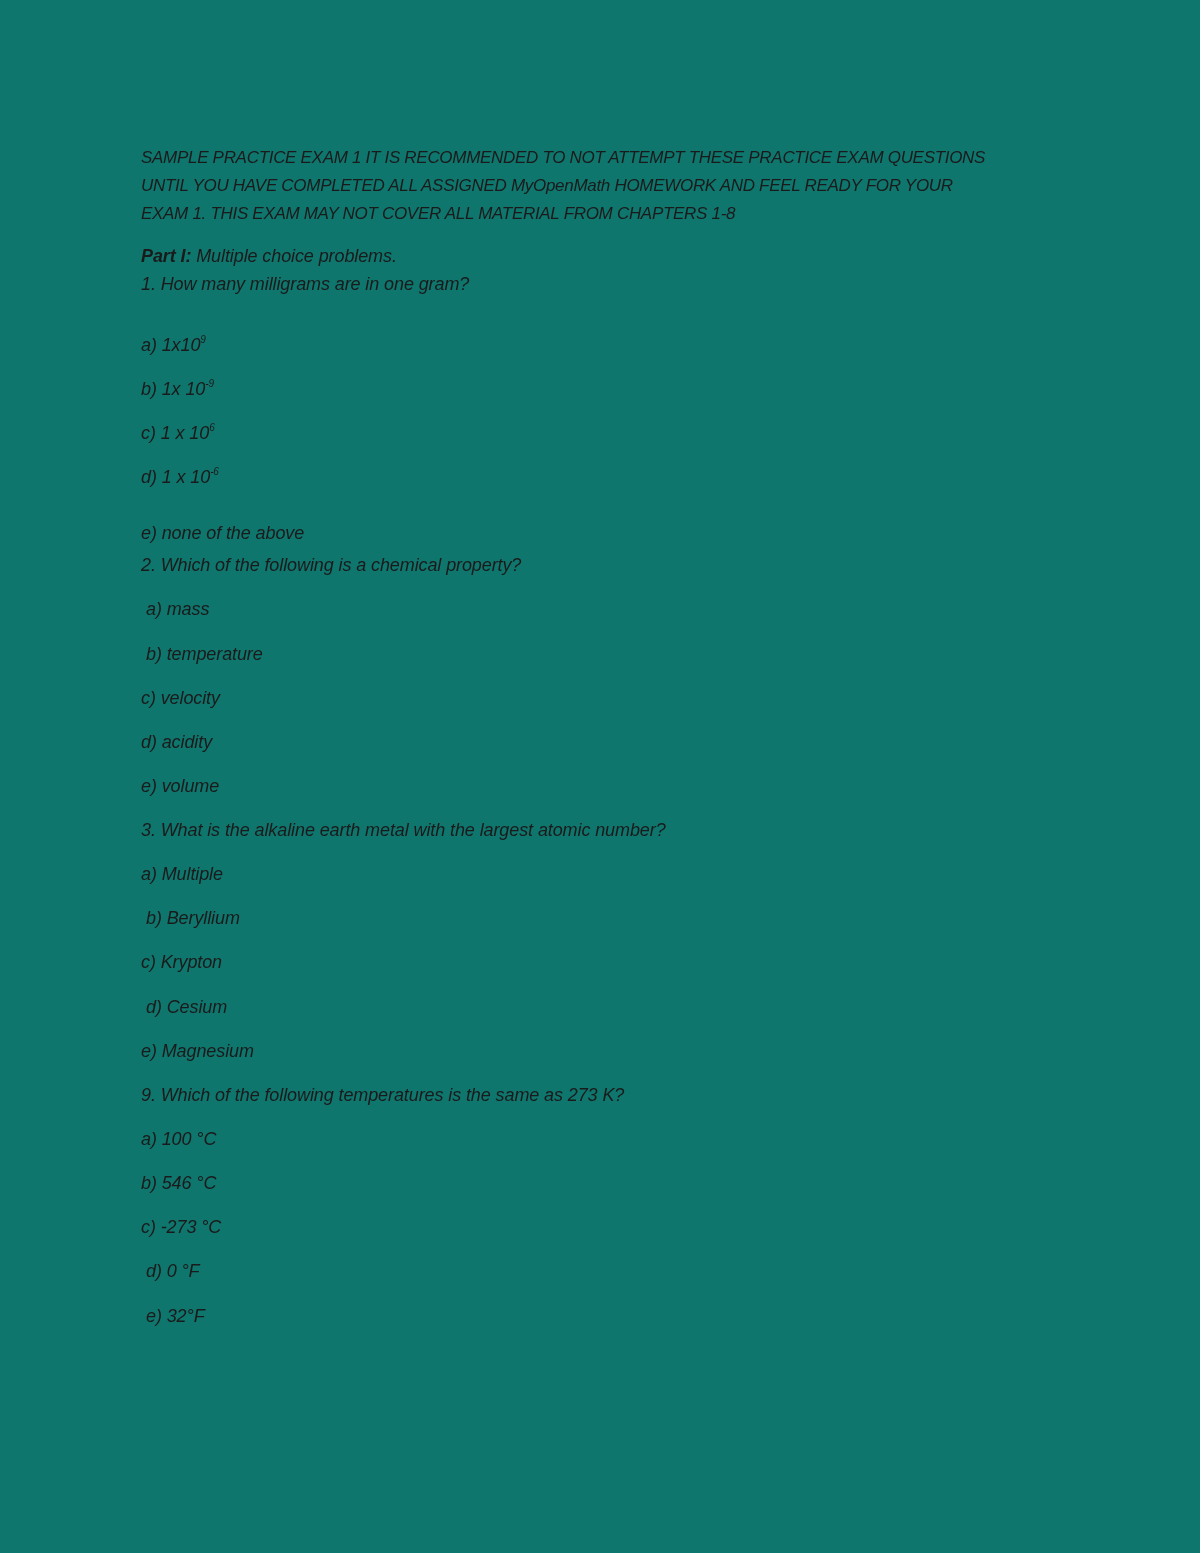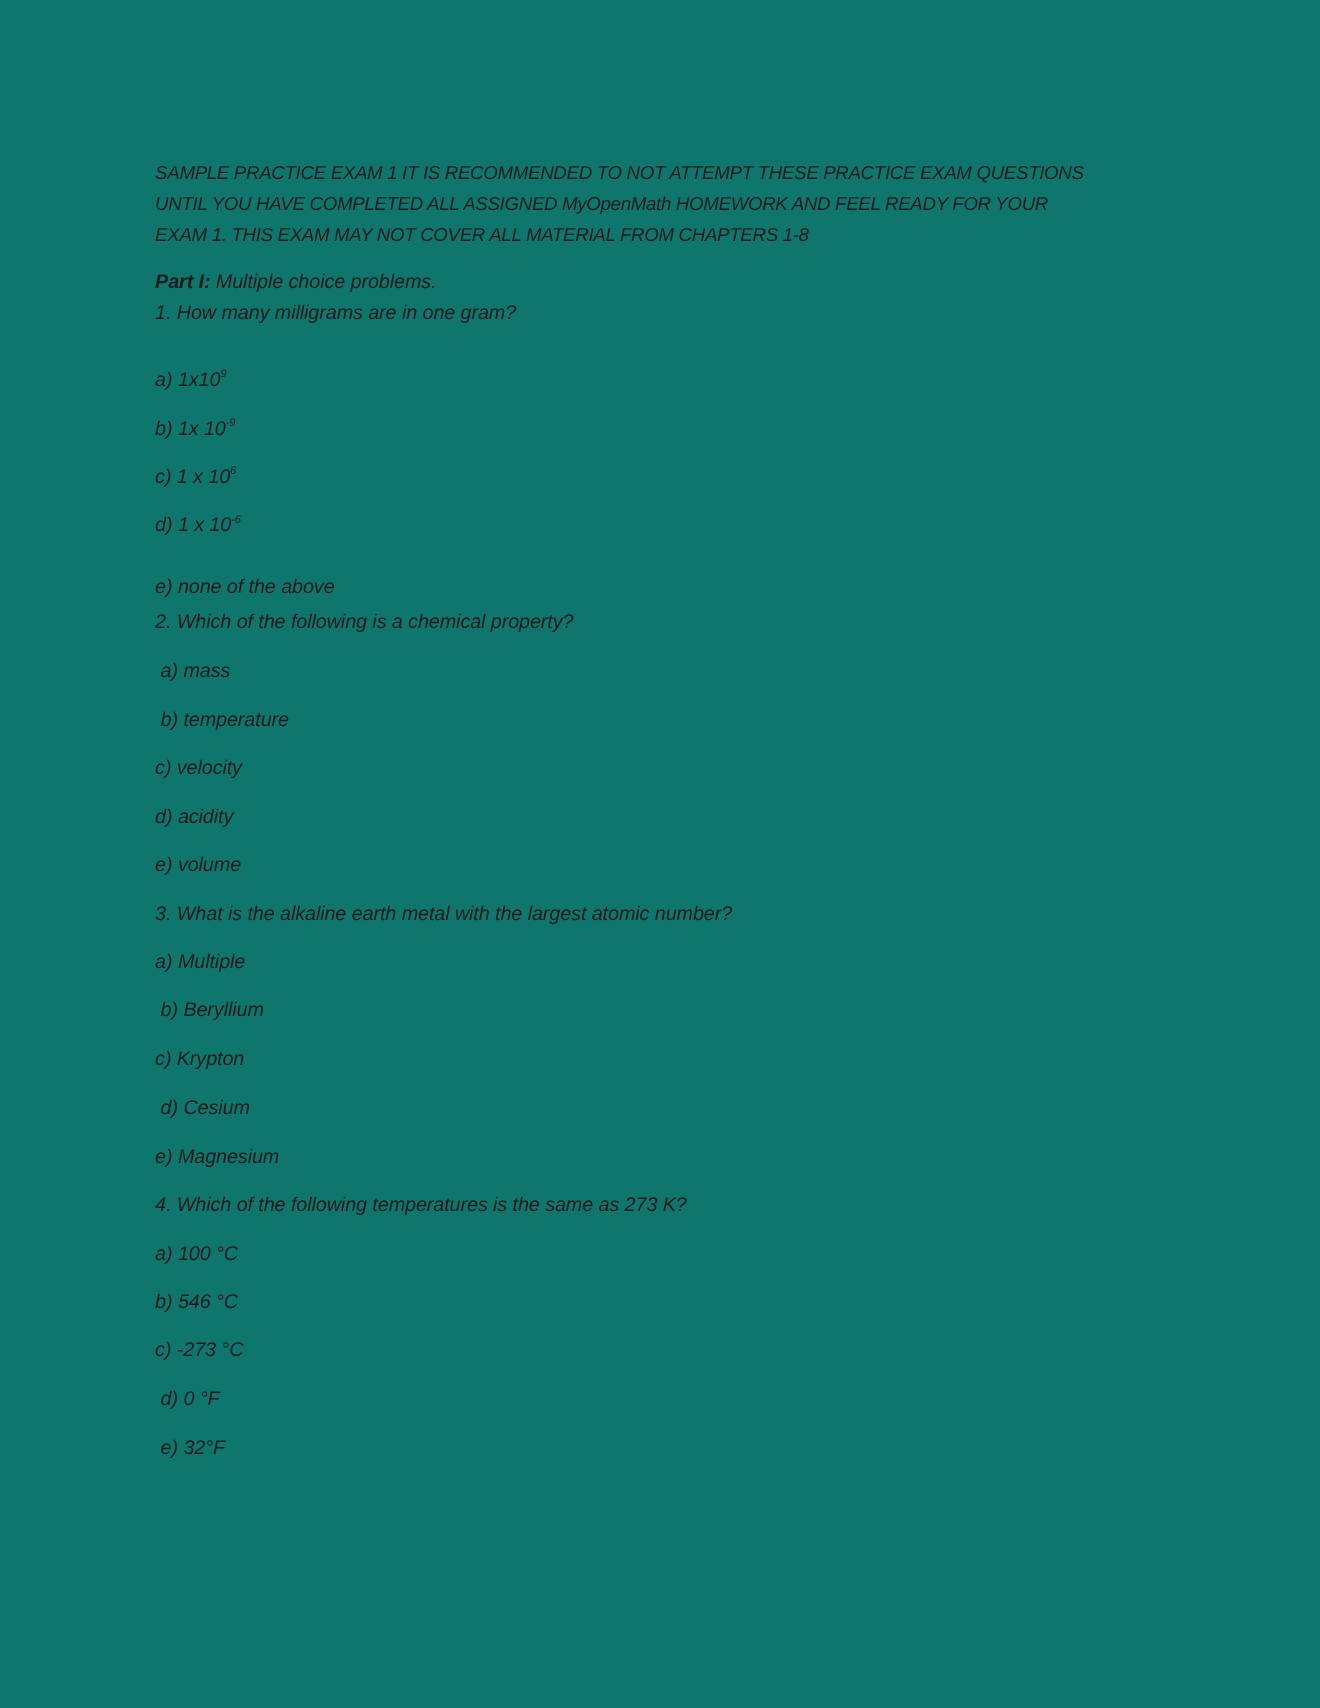--- a/index.html
+++ b/index.html
@@ -49,20 +49,20 @@
   <div class="line" style="top:730px;">d) acidity</div>
   <div class="line" style="top:774px;">e) volume</div>
 
   <div class="line" style="top:818px;">3. What is the alkaline earth metal with the largest atomic number?</div>
   <div class="line" style="top:862px;">a) Multiple</div>
   <div class="line indent" style="top:906px;">b) Beryllium</div>
   <div class="line" style="top:950px;">c) Krypton</div>
   <div class="line indent" style="top:995px;">d) Cesium</div>
   <div class="line" style="top:1039px;">e) Magnesium</div>
 
-  <div class="line" style="top:1083px;">4. Which of the following temperatures is the same as 273 K?</div>
+  <div class="line" style="top:1083px;">9. Which of the following temperatures is the same as 273 K?</div>
   <div class="line" style="top:1127px;">a) 100 °C</div>
   <div class="line" style="top:1171px;">b) 546 °C</div>
   <div class="line" style="top:1215px;">c) -273 °C</div>
   <div class="line indent" style="top:1259px;">d) 0 °F</div>
   <div class="line indent" style="top:1304px;">e) 32°F</div>
 
 </div>
 
 </body></html>

